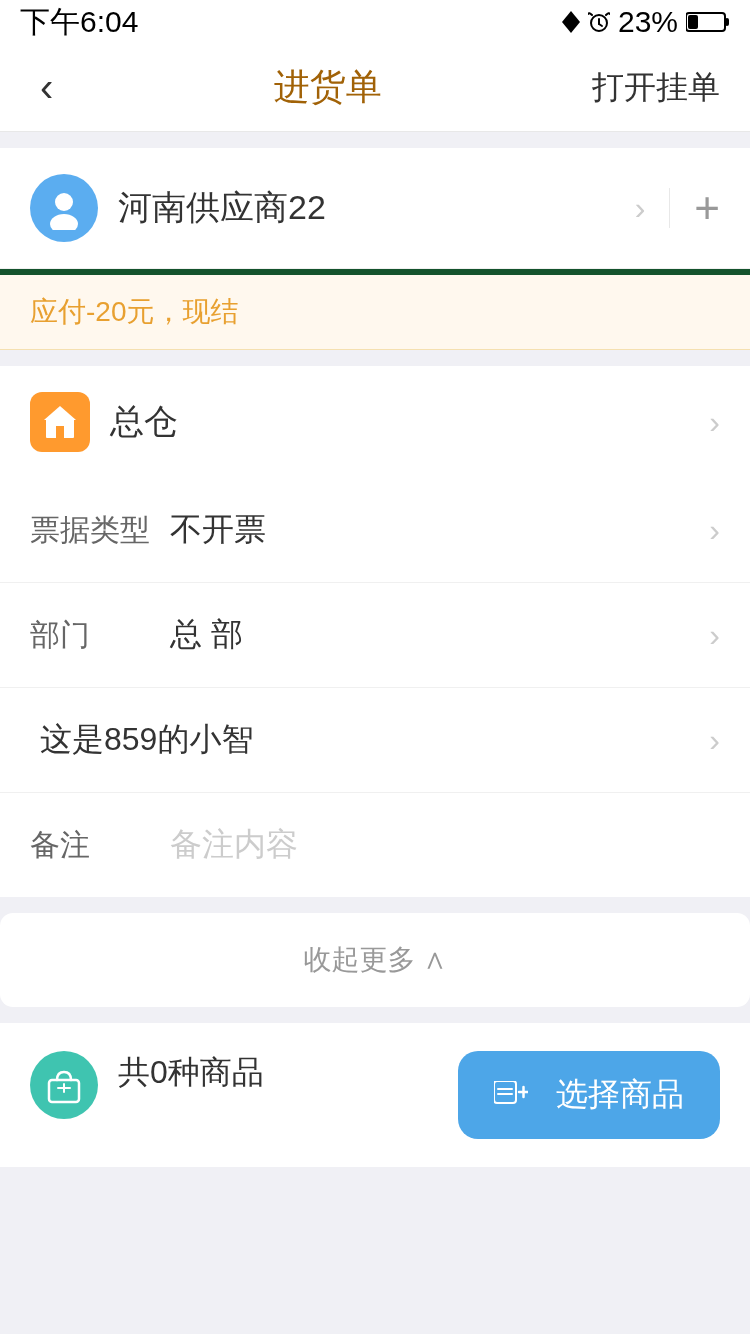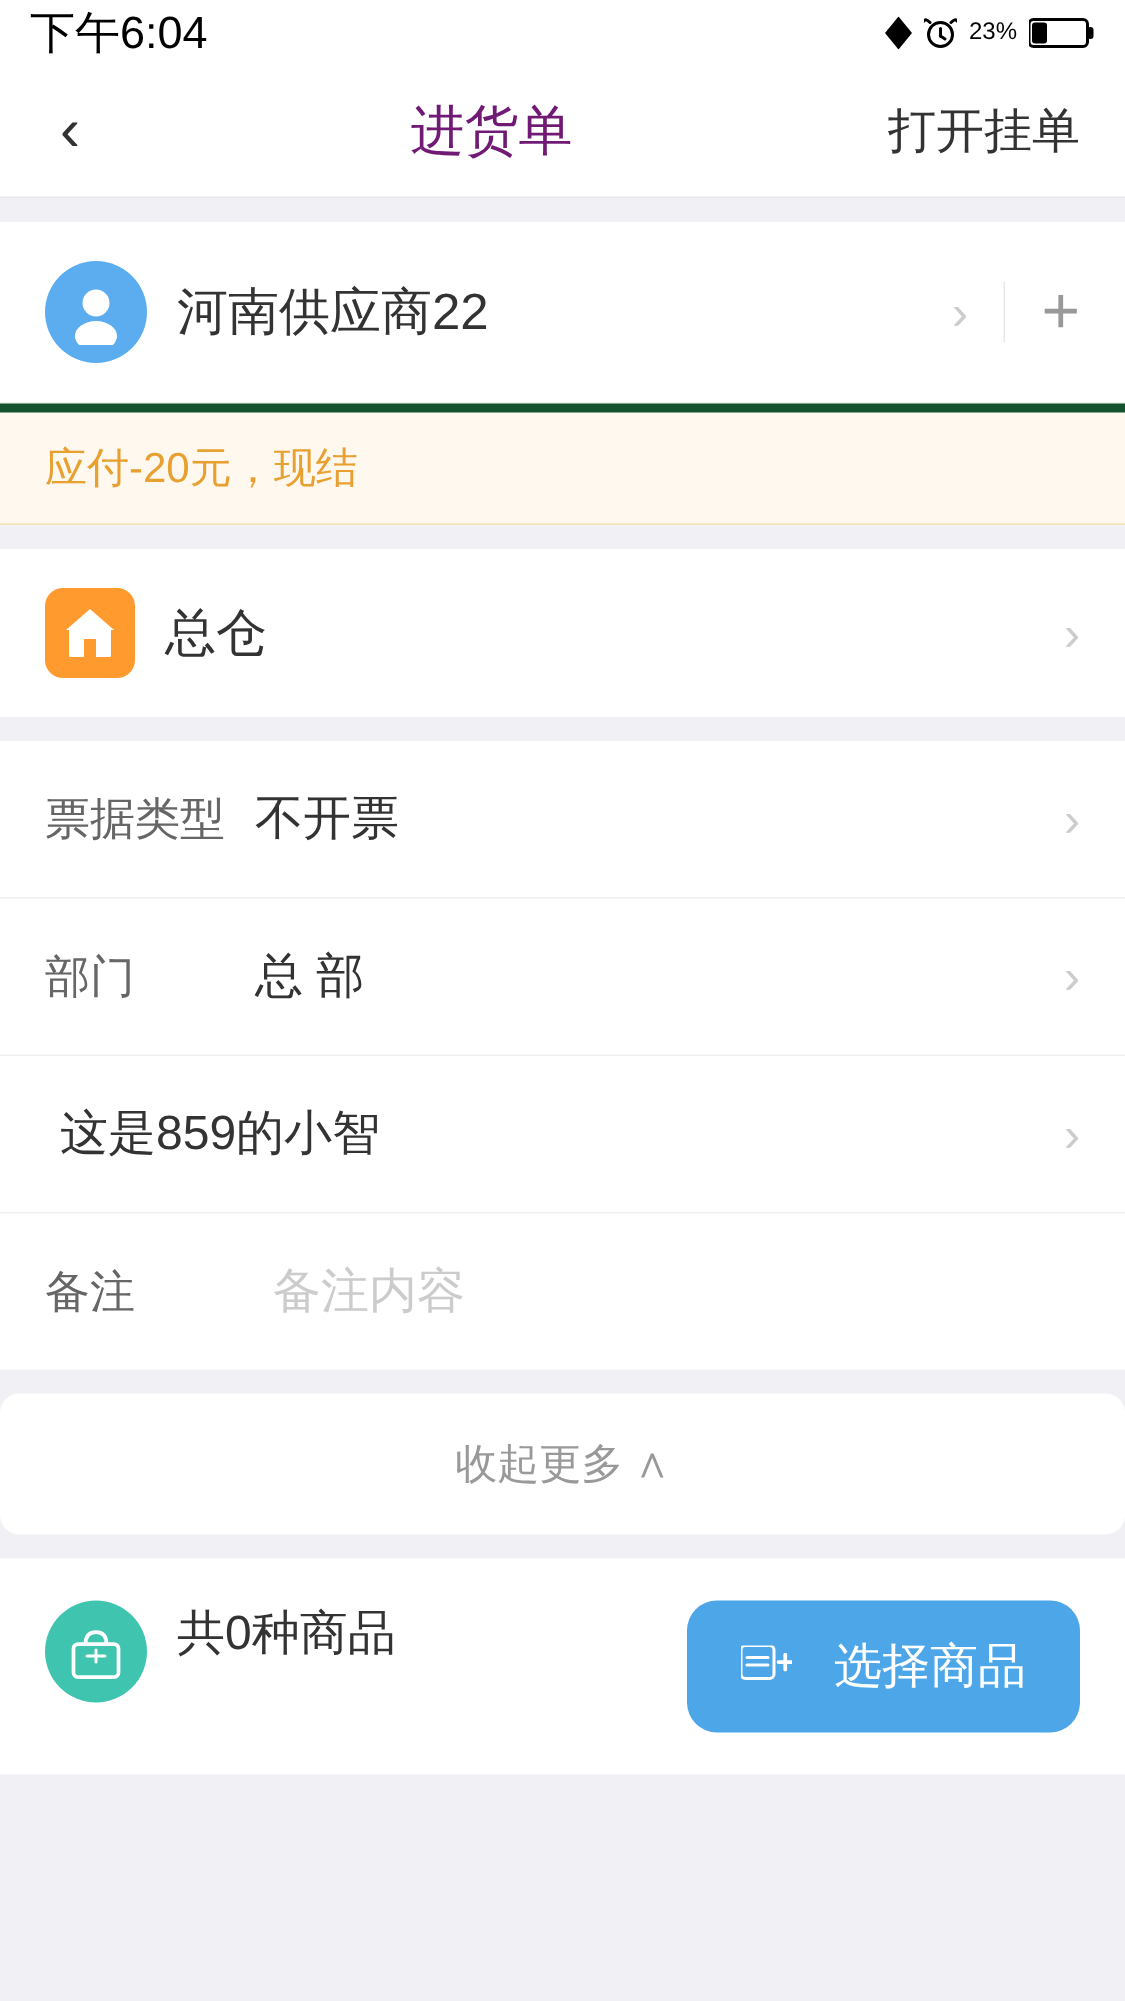--- a/index.html
+++ b/index.html
@@ -32,21 +32,21 @@
     .status-center {
       font-size: 30px;
       font-weight: 500;
       color: #000;
       text-align: right;
     }
     .status-right {
       display: flex;
       align-items: center;
       gap: 8px;
-      font-size: 16px;
+      font-size: 30px;
       color: #000;
     }
 
     
     .nav-bar {
       height: 88px;
       background: #fff;
       display: flex;
       align-items: center;
       justify-content: space-between;
@@ -55,21 +55,21 @@
     }
     .nav-back {
       font-size: 40px;
       color: #333;
       cursor: pointer;
       padding: 10px;
     }
     .nav-title {
       font-size: 36px;
       font-weight: 500;
-      color: #701a75;
+      color: #a16207;
     }
     .nav-action {
       font-size: 32px;
       color: #333;
       cursor: pointer;
     }
 
     
     .content {
       background: #f0f0f5;
@@ -152,32 +152,30 @@
     }
     .warehouse-name {
       flex: 1;
       font-size: 34px;
       color: #333;
     }
 
     
     .form-section {
       background: #fff;
-      margin-top: 16px;
     }
     .form-row {
       display: flex;
       align-items: center;
       padding: 30px 30px;
       border-bottom: 1px solid #f0f0f0;
       min-height: 100px;
     }
     .form-row:last-child {
       border-bottom: none;
-      gap: 12px;
     }
     .form-label {
       font-size: 30px;
       color: #666;
       width: 130px;
       flex-shrink: 0;
     }
     .form-value {
       flex: 1;
       font-size: 32px;

